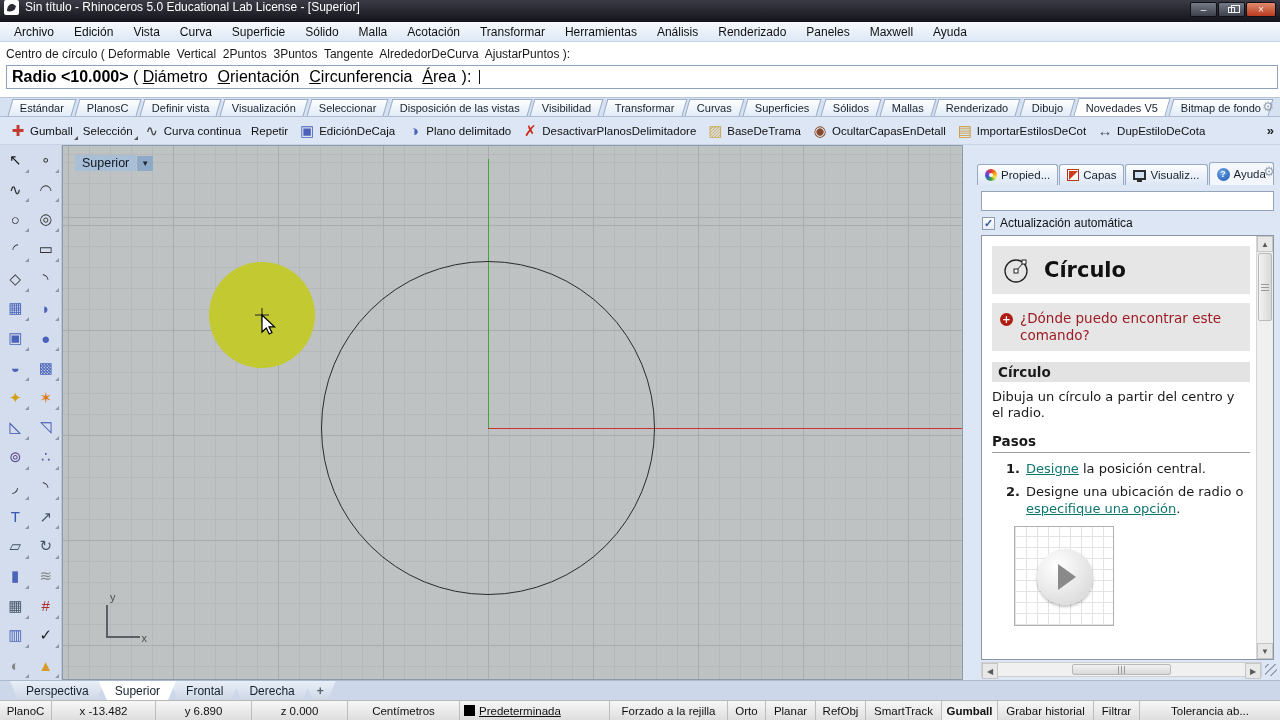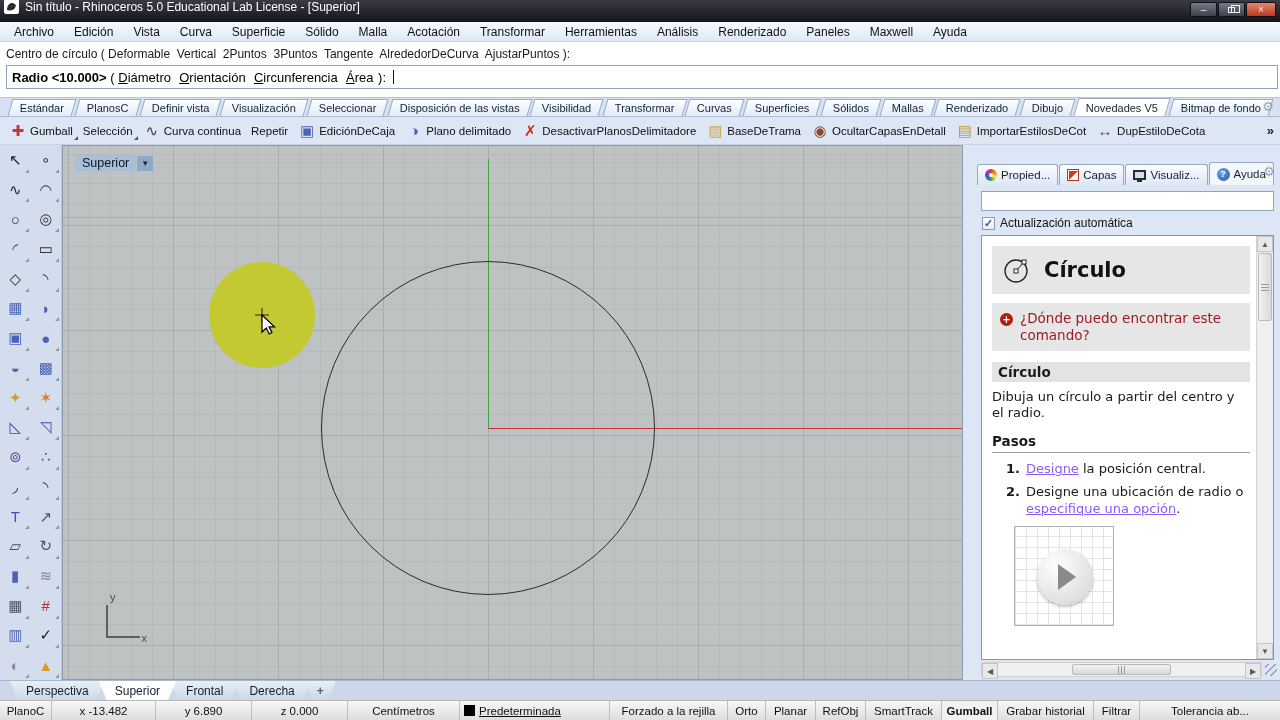--- a/index.html
+++ b/index.html
@@ -2,43 +2,43 @@
 <html><head>
 <meta charset="utf-8">
 <style>
   html,body{margin:0;padding:0;}
   body{width:1280px;height:720px;position:relative;overflow:hidden;
        font-family:"Liberation Sans",sans-serif;background:#dce6f4;
        -webkit-font-smoothing:antialiased;}
   *{box-sizing:border-box;}
 
   
-  .titlebar{height:22px;background:linear-gradient(#3a3b44,#14141c);display:flex;align-items:flex-end;
-            padding:8px 4px;color:#fff;font-size:12px;position:relative;}
+  .titlebar{height:22px;background:linear-gradient(#3a3b44,#14141c);display:flex;align-items:flex-start;
+            padding:0 4px;color:#fff;font-size:12px;position:relative;}
   .app-icon{width:15px;height:15px;background:#fff;border-radius:2px;margin-right:6px;display:flex;
             align-items:center;justify-content:center;}
   .app-icon svg{display:block;}
   .win-controls{position:absolute;right:4px;top:2px;display:flex;gap:1px;}
   .win-btn{width:27px;height:15px;border:1px solid #101016;border-radius:2px;
            background:linear-gradient(#747a86,#3c414c);color:#f2f2f2;font-size:10px;line-height:12px;
            display:flex;align-items:center;justify-content:center;}
   .win-btn.close{background:linear-gradient(#e08a6e,#bb3a1f);width:30px;}
   .restore-box{width:7px;height:6px;border:1px solid #f2f2f2;position:relative;background:transparent;}
   .restore-box::before{content:"";position:absolute;left:2px;top:-3px;width:7px;height:6px;border:1px solid #f2f2f2;}
 
   
   .menubar{height:20px;background:linear-gradient(#f7fafd,#dde8f6);border-bottom:1px solid #c3d3e8;
            display:flex;align-items:center;padding-left:4px;}
   .menu-item{font-size:12px;color:#111;padding:2px 10px;white-space:nowrap;}
 
   
   .cmdarea{height:56px;background:#fff;border-bottom:1px solid #b9c6da;padding:2px 2px 0 6px;}
   .cmd-history{font-size:12px;color:#1a1a1a;padding:3px 0 4px 0;white-space:pre;}
   .cmd-box{height:24px;border:1px solid #8fa2bd;background:#fff;display:flex;align-items:center;
-           padding:0 5px;font-size:13px;white-space:pre;}
+           padding:0 5px;font-size:16px;white-space:pre;}
   .cmd-box b{font-weight:bold;}
   .cmd-opt{margin-right:1px;}
   .cmd-opt .u{text-decoration:underline;}
   .caret{display:inline-block;width:1px;height:14px;background:#111;margin-left:3px;}
 
   
   .tabstrip{height:19px;background:#d6e2f2;display:flex;align-items:flex-end;padding-left:10px;
             position:relative;border-bottom:1px solid #aebdd2;}
   .ttab{height:17px;margin-right:3px;padding:0 9px;border:1px solid #9aacc6;border-bottom:none;
         background:linear-gradient(#fdfeff,#e2ebf7);transform:skewX(-16deg);display:flex;align-items:center;}
@@ -124,21 +124,21 @@
   .help-title{font-size:21px;font-weight:bold;color:#111;}
   .find-block{background:#e6e6e6;padding:7px 8px;display:flex;gap:7px;margin-bottom:11px;}
   .find-dot{width:13px;height:13px;min-width:13px;border-radius:50%;background:#b01d10;color:#fff;font-size:10px;
        font-weight:bold;line-height:13px;text-align:center;margin-top:3px;}
   .find-link{color:#9e1b24;font-size:13.5px;line-height:1.25;}
   .sect-head{background:#e3e3e3;font-weight:bold;padding:2px 6px;margin-bottom:7px;font-size:13.5px;}
   .help-para{line-height:1.25;margin-bottom:12px;}
   .sub-head{font-weight:bold;border-bottom:1px solid #999;padding-bottom:3px;margin-bottom:8px;font-size:13.5px;}
   .step{display:flex;margin:0 0 6px 14px;line-height:1.3;}
   .step-num{font-weight:bold;margin-right:6px;}
-  .rlink{color:#8b5cf6;text-decoration:underline;}
+  .rlink{color:#0f766e;text-decoration:underline;}
   .video-box{width:100px;height:100px;border:1px solid #b0b0b0;margin:8px 0 16px 22px;position:relative;
        background-image:repeating-linear-gradient(90deg,#e3e3e3 0 1px,transparent 1px 11px),
                         repeating-linear-gradient(0deg,#e3e3e3 0 1px,transparent 1px 11px);}
   .play-btn{position:absolute;left:22px;top:22px;width:56px;height:56px;border-radius:50%;
        background:radial-gradient(circle at 35% 30%,#ffffff,#d2d2d2);box-shadow:0 2px 3px rgba(0,0,0,.25);}
   .play-btn::after{content:"";position:absolute;left:21px;top:15px;border-left:18px solid #8a8a8a;
        border-top:13px solid transparent;border-bottom:13px solid transparent;}
 
   
   .vscroll{position:absolute;right:0;top:0;bottom:0;width:17px;background:#f0f0f0;border-left:1px solid #d5d5d5;}

